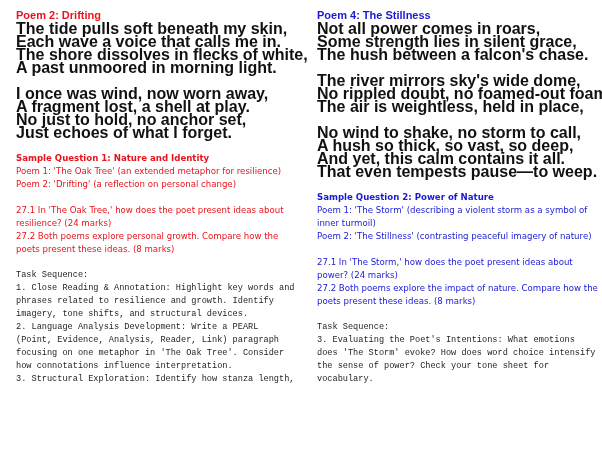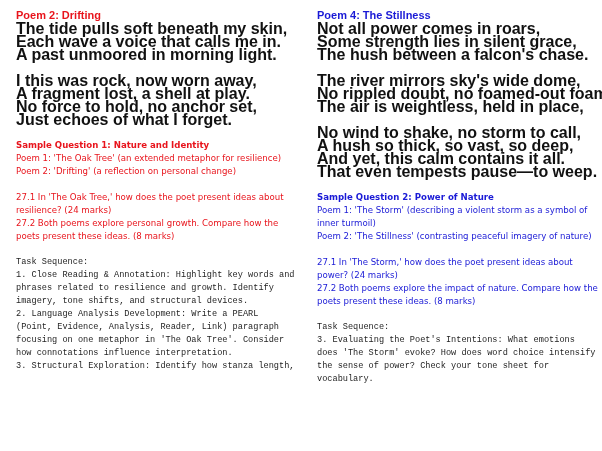--- a/index.html
+++ b/index.html
@@ -18,26 +18,27 @@
   .task { font-family:Liberation Mono, monospace; font-size:8.6px; line-height:13px; color:#1e1e1e; }
 </style>
 </head>
 <body>
 
 <div class="col left">
   <div class="poem-title red">Poem 2: Drifting</div>
   <div class="stanza">
     <div class="poem-line">The tide pulls soft beneath my skin,</div>
     <div class="poem-line">Each wave a voice that calls me in.</div>
+    <div class="poem-line">The shore dissolves in flecks of white,</div>
     <div class="poem-line">A past unmoored in morning light.</div>
   </div>
   <div class="stanza">
-    <div class="poem-line">I this was rock, now worn away,</div>
+    <div class="poem-line">I once was wind, now worn away,</div>
     <div class="poem-line">A fragment lost, a shell at play.</div>
-    <div class="poem-line">No force to hold, no anchor set,</div>
+    <div class="poem-line">No just to hold, no anchor set,</div>
     <div class="poem-line">Just echoes of what I forget.</div>
   </div>
   <div class="q red q-title">Sample Question 1: Nature and Identity</div>
   <div class="q red">Poem 1: 'The Oak Tree' (an extended metaphor for resilience)</div>
   <div class="q red">Poem 2: 'Drifting' (a reflection on personal change)</div>
   <div class="gap"></div>
   <div class="q red">27.1 In 'The Oak Tree,' how does the poet present ideas about resilience? (24 marks)</div>
   <div class="q red">27.2 Both poems explore personal growth. Compare how the poets present these ideas. (8 marks)</div>
   <div class="gap"></div>
   <div class="task">Task Sequence:</div>

